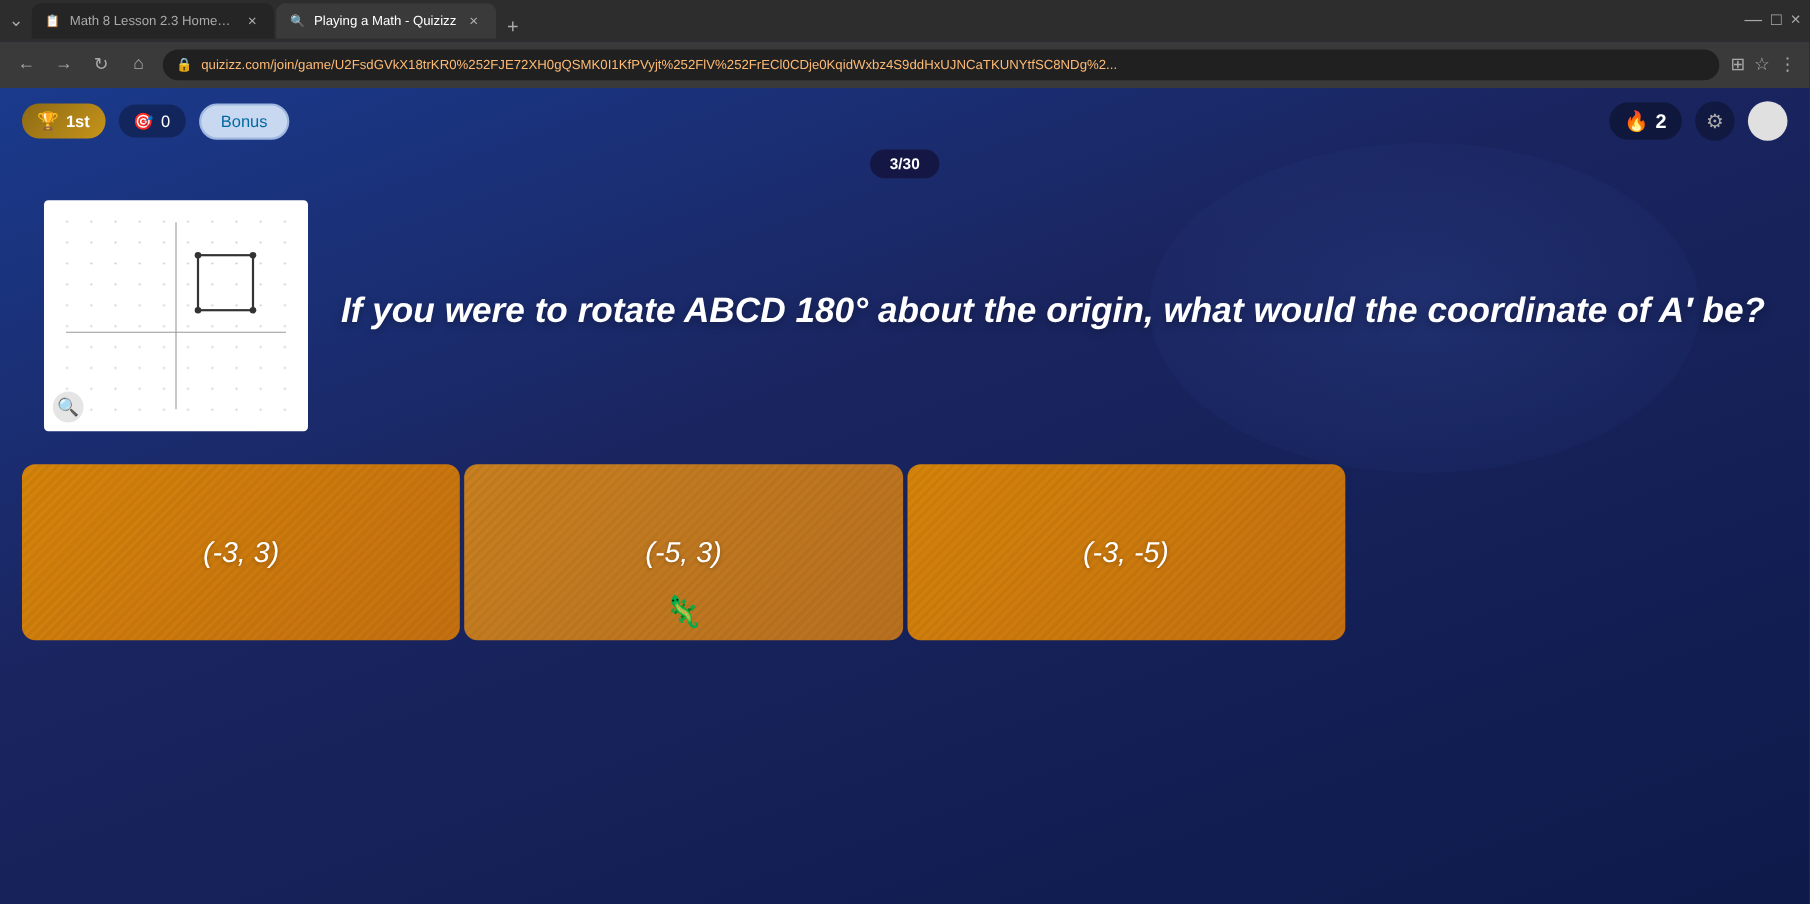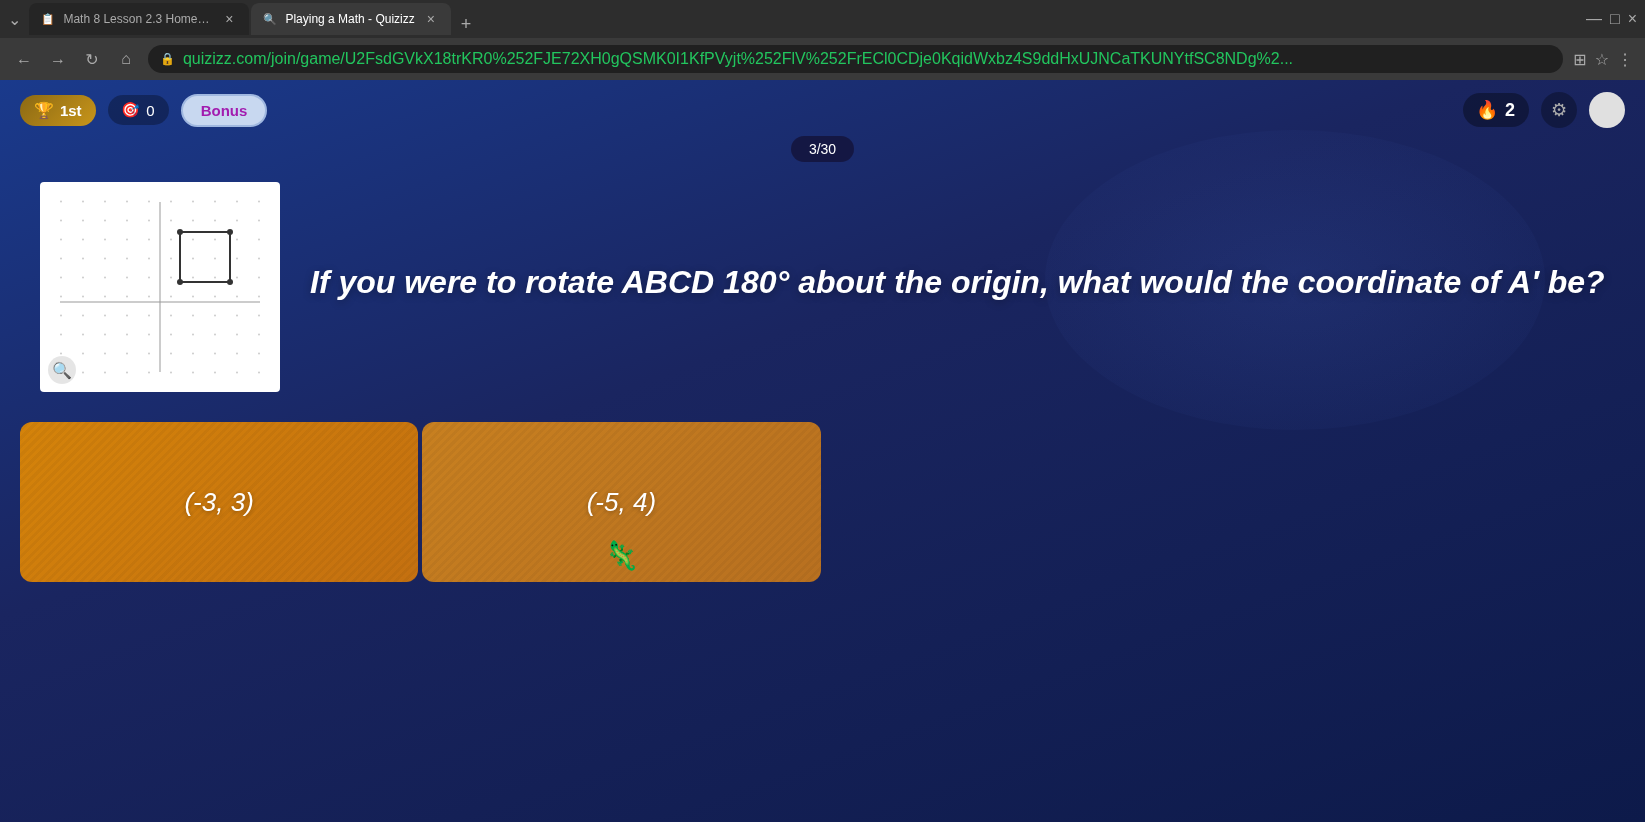--- a/index.html
+++ b/index.html
@@ -131,22 +131,22 @@
       padding: 0 12px;
       gap: 8px;
     }
 
     .url-icon {
       color: #aaa;
       font-size: 12px;
     }
 
     .url-text {
-      color: #22c55e;
-      font-size: 16px;
+      color: #fdba74;
+      font-size: 12px;
       flex: 1;
       overflow: hidden;
       text-overflow: ellipsis;
       white-space: nowrap;
     }
 
     .address-actions {
       display: flex;
       gap: 8px;
       color: #aaa;
@@ -216,22 +216,22 @@
       padding: 6px 14px;
       color: white;
       font-size: 15px;
     }
 
     .bonus-btn {
       background: #c8d8f0;
       border: 2px solid #a0b8e0;
       border-radius: 20px;
       padding: 6px 18px;
-      color: #a21caf;
-      font-weight: bold;
+      color: #0369a1;
+      font-weight: normal;
       font-size: 15px;
       cursor: pointer;
       text-align: center;
     }
 
     .spacer { flex: 1; }
 
     .fire-badge {
       display: flex;
       align-items: center;
@@ -271,21 +271,21 @@
       position: relative;
       z-index: 10;
     }
 
     .progress-pill {
       background: rgba(20,20,60,0.85);
       border-radius: 20px;
       padding: 5px 18px;
       color: white;
       font-size: 14px;
-      font-weight: normal;
+      font-weight: bold;
     }
 
     
     .content-area {
       display: flex;
       align-items: flex-start;
       padding: 20px 40px;
       gap: 30px;
       position: relative;
       z-index: 10;
@@ -526,17 +526,20 @@
     <div class="question-area">
       <div class="question-text">If you were to rotate ABCD 180° about the origin, what would the coordinate of A′ be?</div>
     </div>
   </div>
 
   <div class="answers-area">
     <div class="answer-card">
       <span class="answer-text">(-3, 3)</span>
     </div>
     <div class="answer-card lighter">
-      <span class="answer-text">(-5, 4)</span>
+      <span class="answer-text">(-5, 3)</span>
       <span class="char-overlay">🦎</span>
     </div>
+    <div class="answer-card">
+      <span class="answer-text">(-3, -5)</span>
+    </div>
   </div>
 </div>
 
 </body></html>

